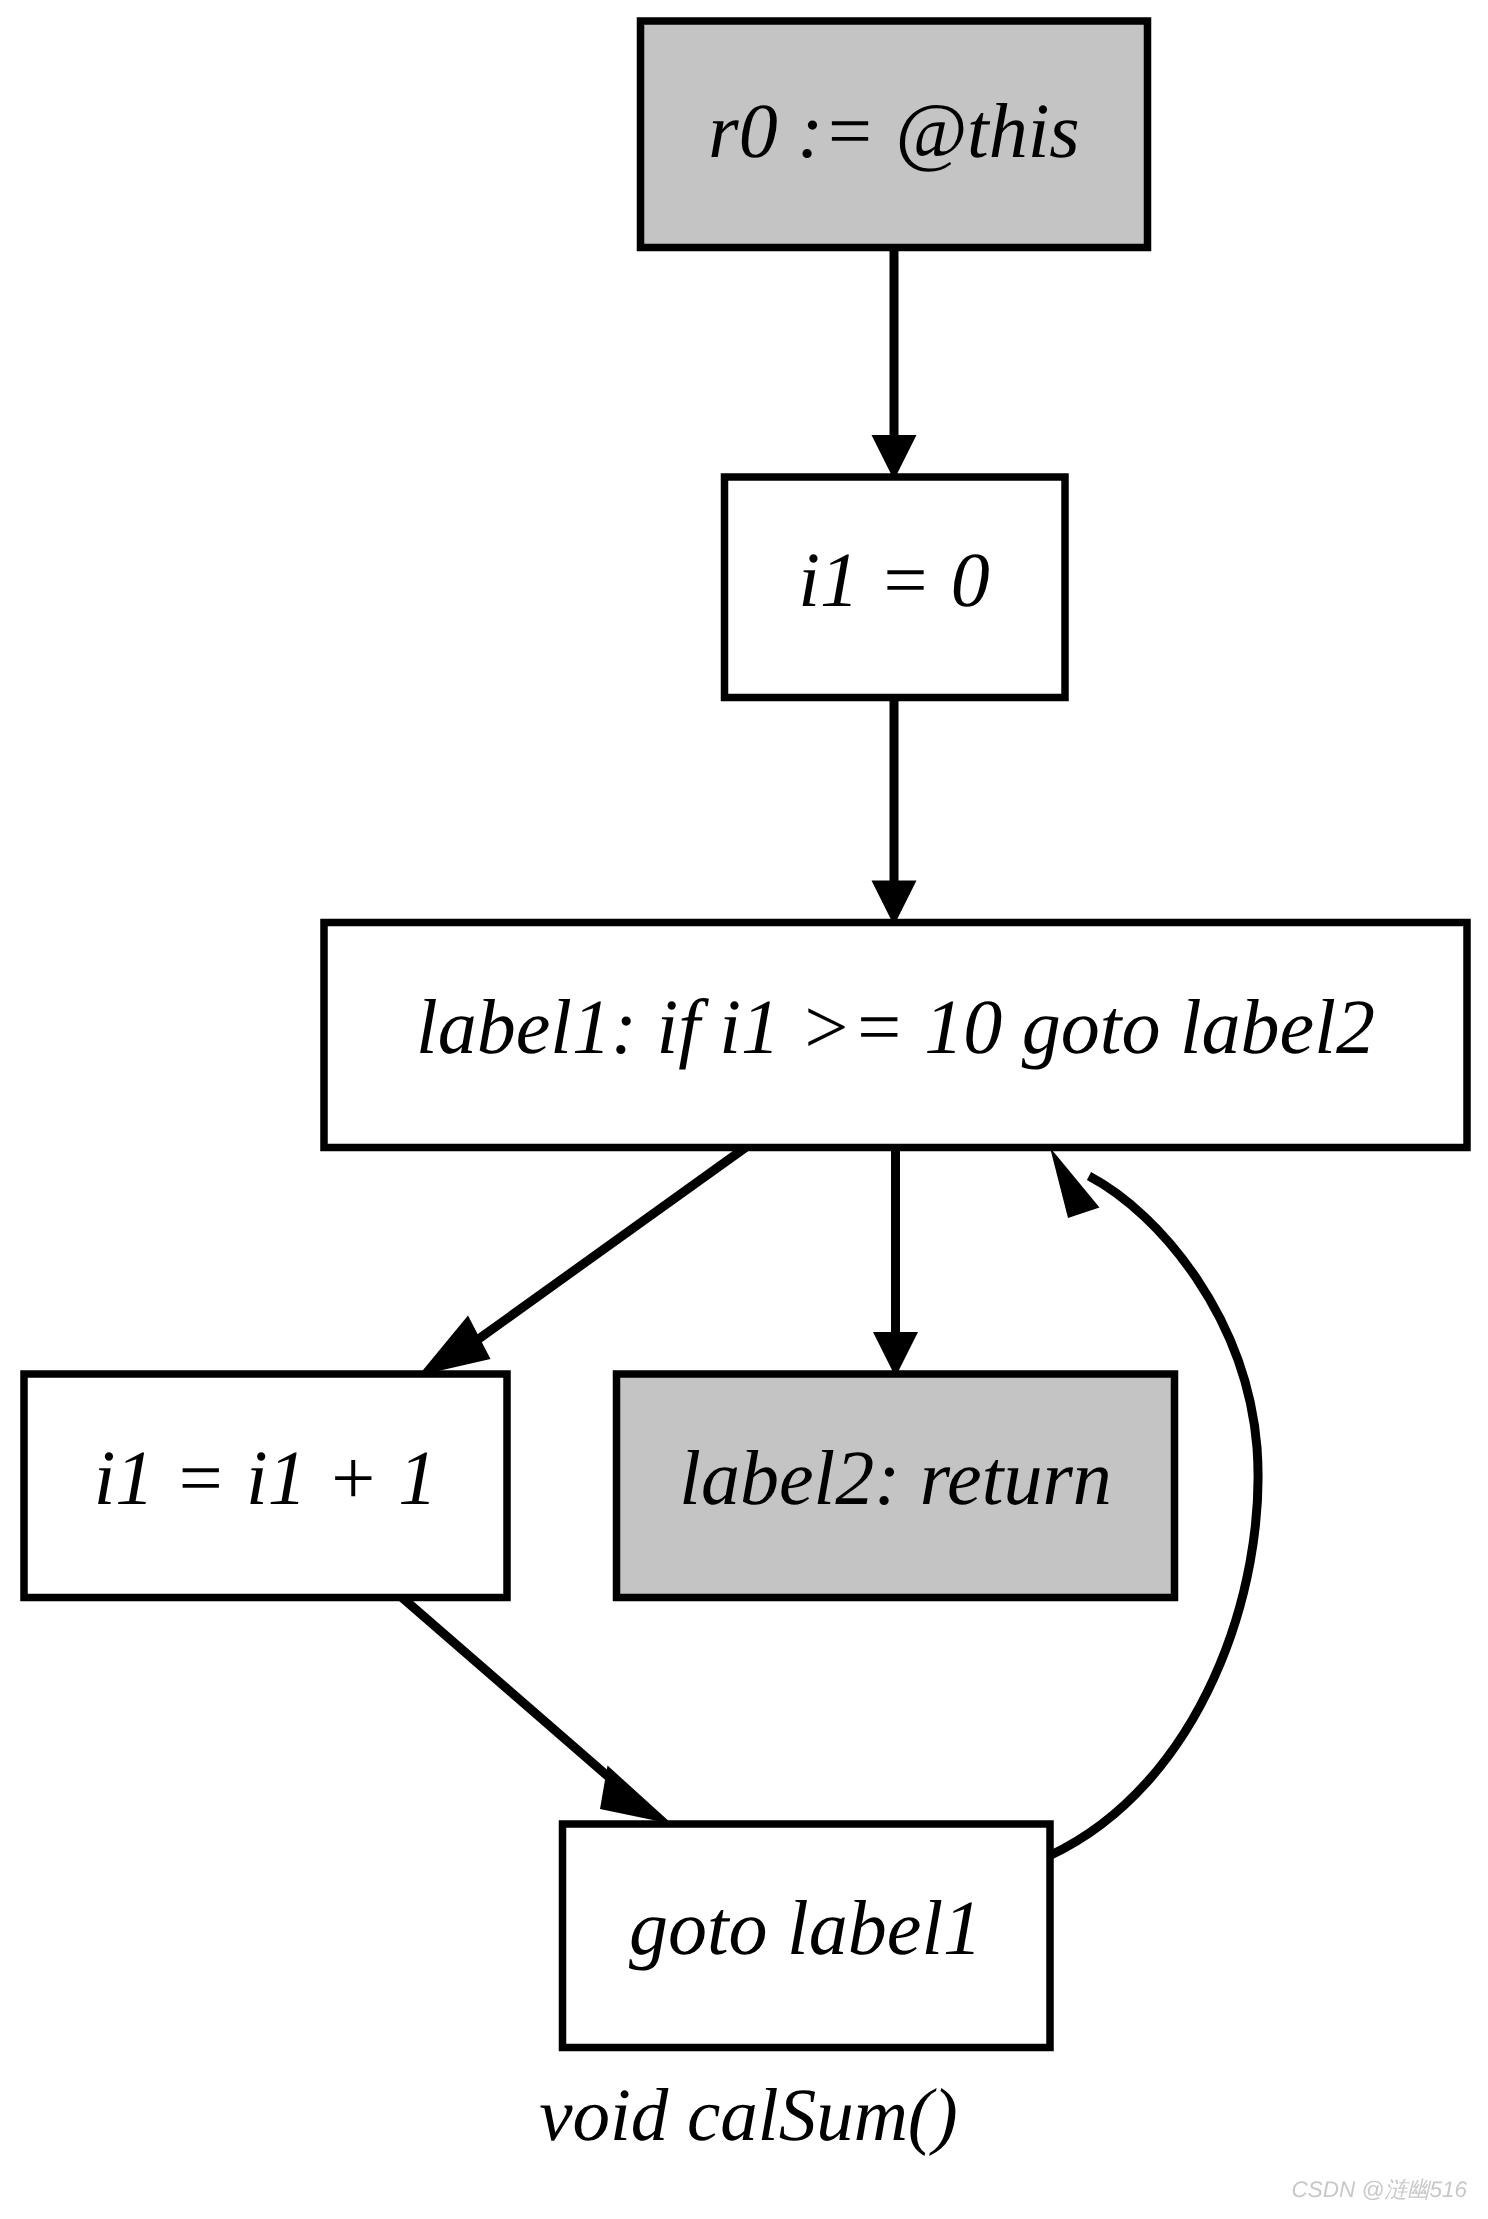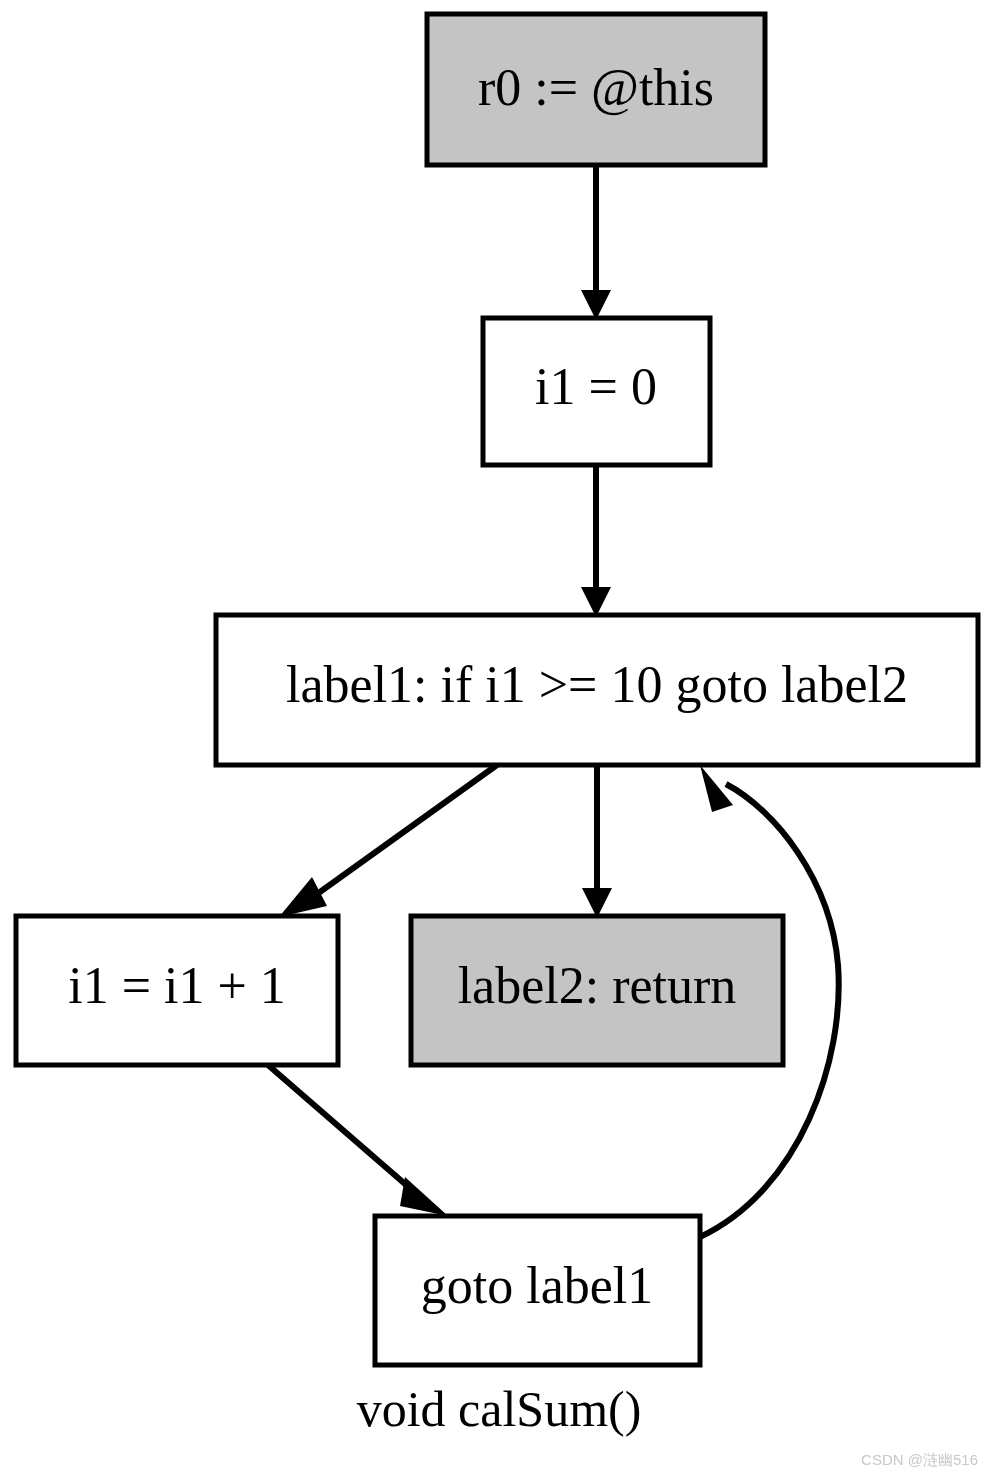--- a/index.html
+++ b/index.html
@@ -12,20 +12,21 @@
     width: 992px;
     height: 1479px;
     overflow: hidden;
     font-family: "Liberation Serif", "DejaVu Serif", serif;
   }
   #cfg-root {
     position: relative;
     width: 992px;
     height: 1479px;
     background: #ffffff;
+    font-style: italic;
   }
   svg#cfg-svg {
     position: absolute;
     left: 0;
     top: 0;
     width: 992px;
     height: 1479px;
     display: block;
   }
   .node-box {

